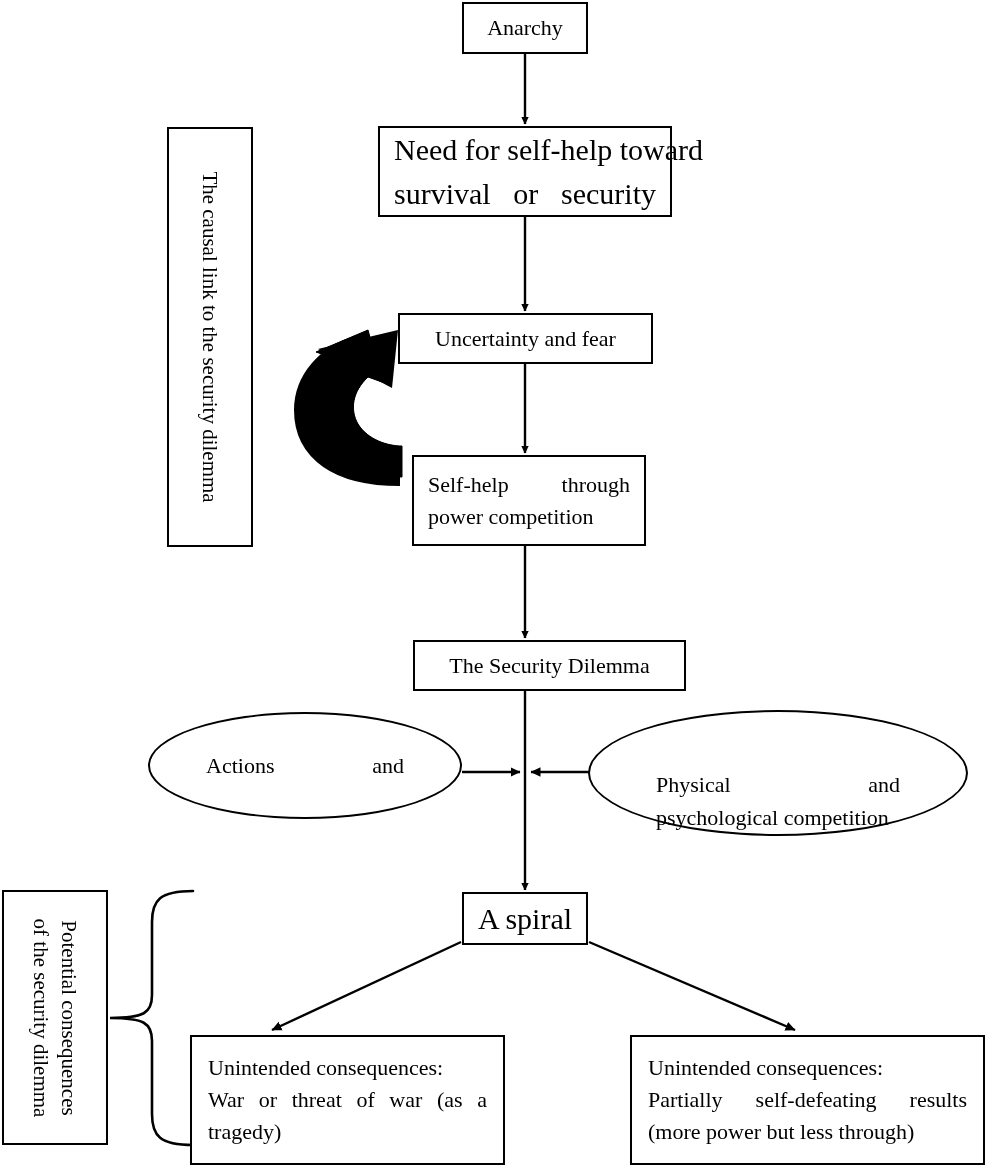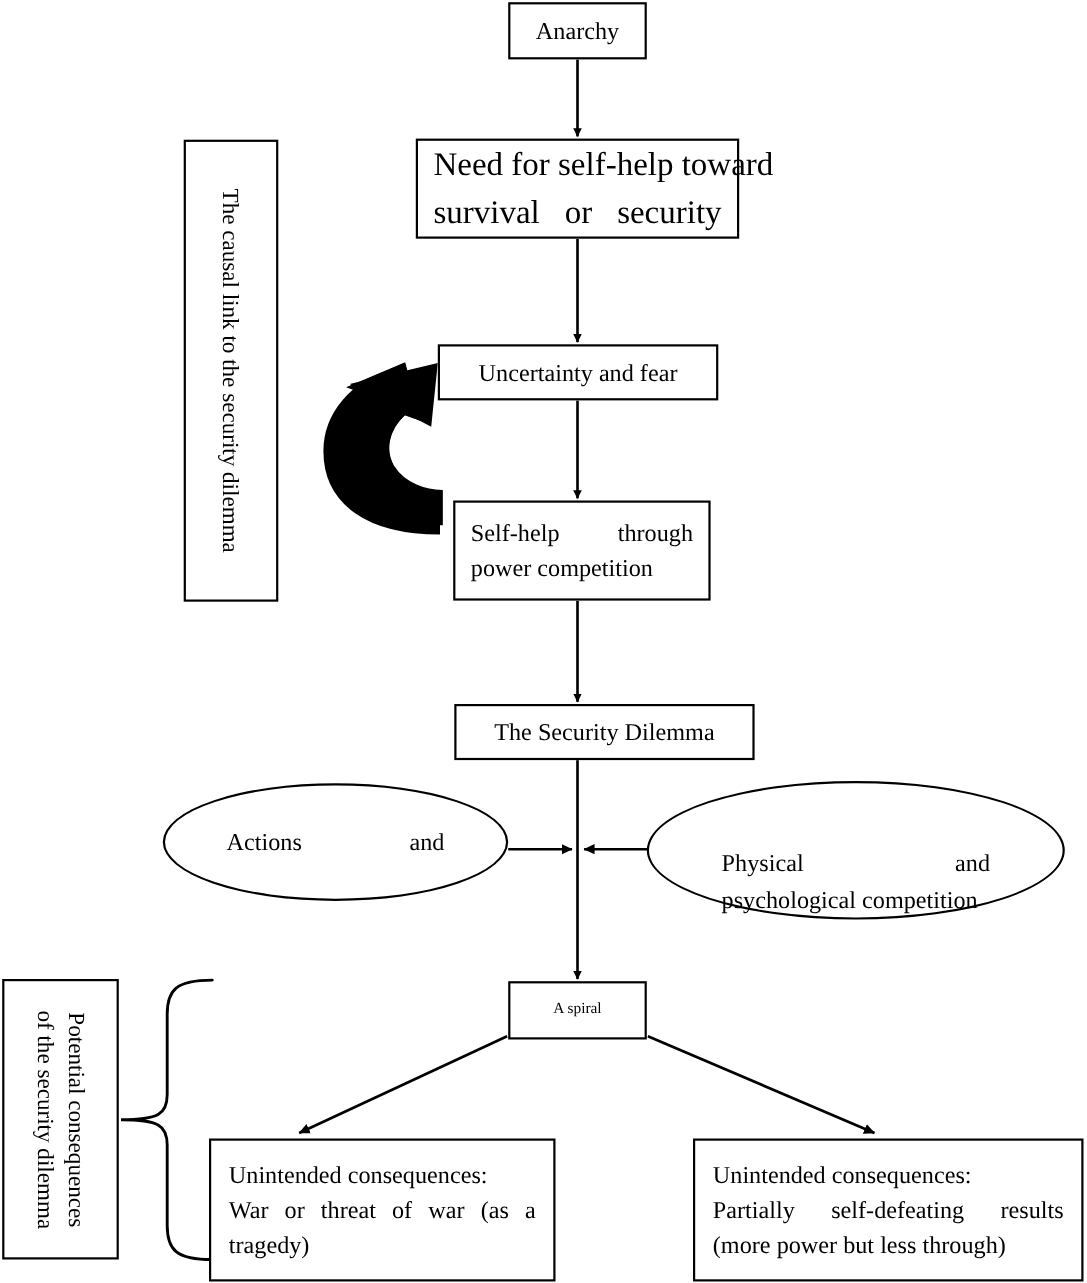--- a/index.html
+++ b/index.html
@@ -90,21 +90,21 @@
     color: #000000;
     line-height: 1.35;
   }
 
   
   #n-anarchy      { left: 462px; top: 2px;   width: 126px; height: 52px;  font-size: 22px; }
   #n-selfhelpneed { left: 378px; top: 126px; width: 294px; height: 91px;  font-size: 30px; padding: 0 14px; }
   #n-uncertainty  { left: 398px; top: 313px; width: 255px; height: 51px;  font-size: 22px; }
   #n-powercomp    { left: 412px; top: 455px; width: 234px; height: 91px;  font-size: 22px; padding: 0 14px; }
   #n-secdilemma   { left: 413px; top: 640px; width: 273px; height: 51px;  font-size: 22px; }
-  #n-spiral       { left: 462px; top: 892px; width: 126px; height: 53px;  font-size: 14px; }
+  #n-spiral       { left: 462px; top: 892px; width: 126px; height: 53px;  font-size: 30px; }
   #n-unint-left   { left: 190px; top: 1035px; width: 315px; height: 130px; font-size: 22px; padding: 0 16px; }
   #n-unint-right  { left: 630px; top: 1035px; width: 355px; height: 130px; font-size: 22px; padding: 0 16px; }
 
   #e-actions      { left: 148px; top: 712px; width: 314px; height: 107px; font-size: 22px; padding: 0 56px; }
   #e-regulators   { left: 588px; top: 710px; width: 380px; height: 126px; font-size: 22px; padding: 0 66px; justify-content: flex-end; }
 
   #v-causal       { left: 167px; top: 127px; width: 86px;  height: 420px; }
   #v-causal .vtext{ font-size: 21px; }
   #v-potential    { left: 2px;   top: 890px; width: 106px; height: 255px; }
   #v-potential .vtext { font-size: 21px; }

